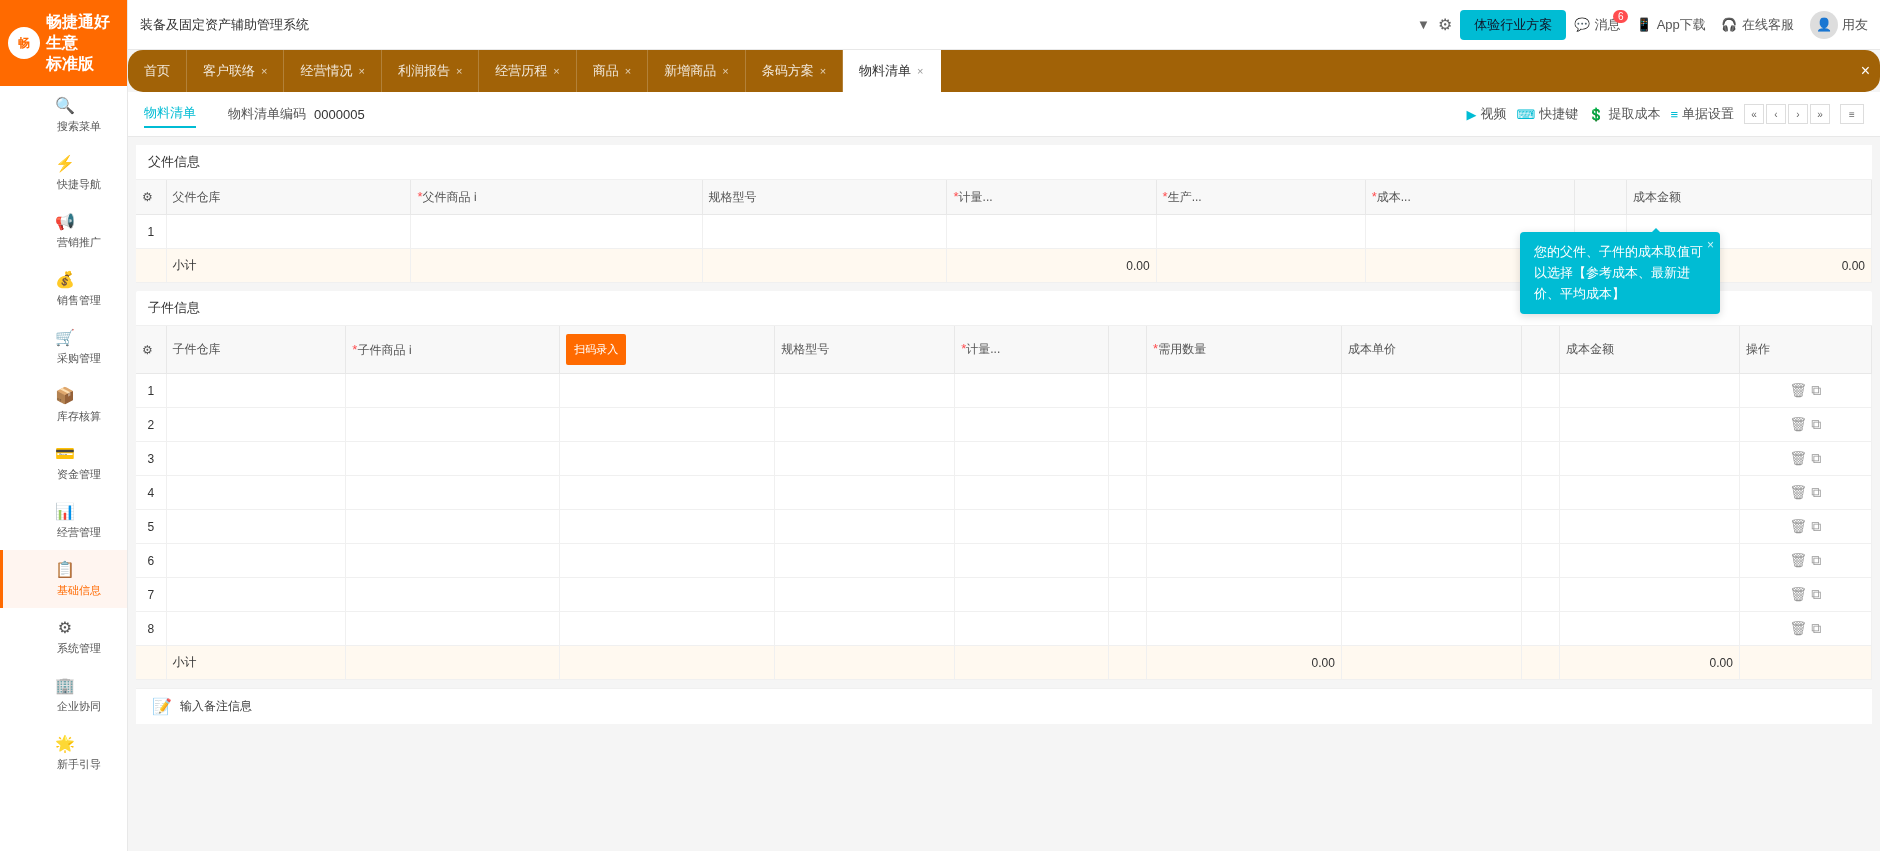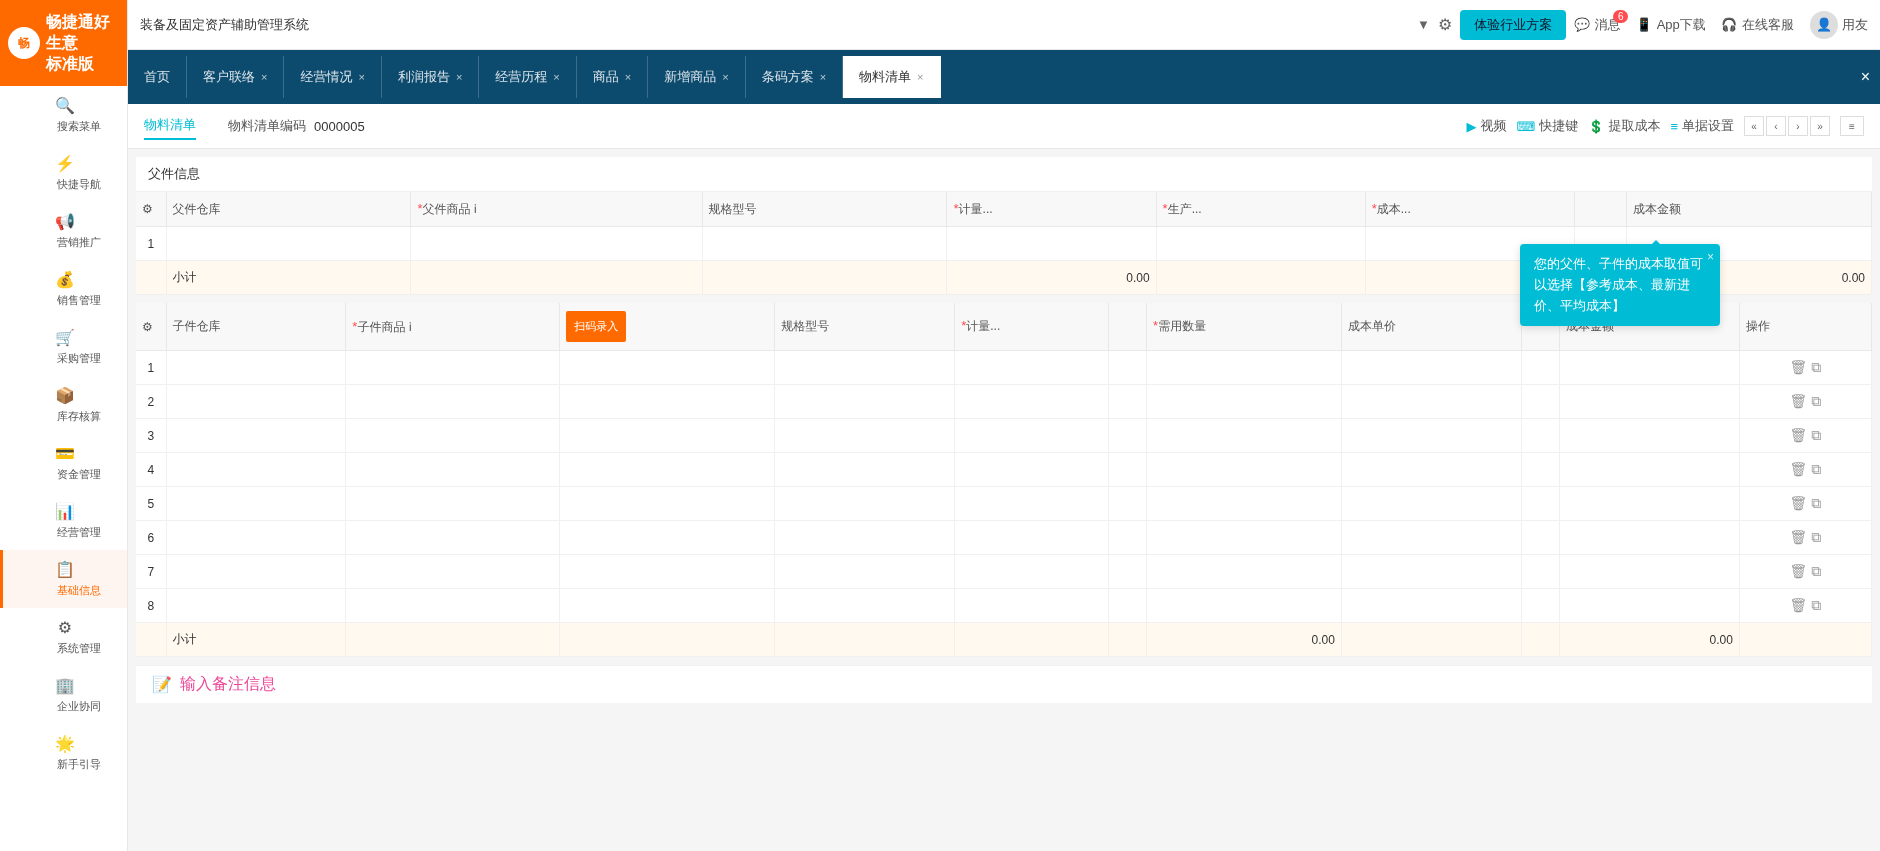--- a/index.html
+++ b/index.html
@@ -24,21 +24,21 @@
     .topbar-system-name { color: #333; font-size: 13px; flex: 1; }
     .topbar-dropdown { display: flex; align-items: center; gap: 4px; cursor: pointer; color: #666; }
     .topbar-settings { cursor: pointer; color: #666; font-size: 16px; }
     .topbar-trial-btn { background: #00bcd4; color: #0f172a; border: none; padding: 6px 14px; border-radius: 4px; cursor: pointer; font-size: 13px; }
     .topbar-right { display: flex; align-items: center; gap: 16px; margin-left: auto; }
     .topbar-right-item { display: flex; align-items: center; gap: 4px; cursor: pointer; color: #555; font-size: 13px; position: relative; }
     .badge { background: #ff4d4f; color: #fff; border-radius: 10px; font-size: 10px; padding: 1px 5px; position: absolute; top: -6px; right: -8px; }
     .topbar-avatar { width: 28px; height: 28px; background: #ddd; border-radius: 50%; display: flex; align-items: center; justify-content: center; color: #555; }
 
     
-    .nav-tabs { background: #0c4a6e; display: flex; align-items: center; height: 54px; overflow-x: auto; flex-shrink: 0; }
+    .nav-tabs { background: #a16207; display: flex; align-items: center; height: 42px; overflow-x: auto; flex-shrink: 0; border-radius: 15px; }
     .nav-tabs::-webkit-scrollbar { display: none; }
     .nav-tab { padding: 0 16px; height: 42px; display: flex; align-items: center; gap: 6px; cursor: pointer; color: rgba(255,255,255,0.85); white-space: nowrap; font-size: 13px; border-right: 1px solid rgba(255,255,255,0.2); }
     .nav-tab.active { background: #fff; color: #333; }
     .nav-tab-close { font-size: 11px; color: rgba(255,255,255,0.7); }
     .nav-tab.active .nav-tab-close { color: #999; }
     .nav-close-all { margin-left: auto; padding: 0 10px; color: #fff; cursor: pointer; font-size: 16px; }
 
     
     .content { flex: 1; overflow-y: auto; background: #f5f5f5; padding: 0; display: flex; flex-direction: column; }
 
@@ -76,21 +76,21 @@
     .action-icon { cursor: pointer; color: #999; font-size: 14px; }
 
     
     .tooltip-box { position: absolute; top: 140px; right: 160px; background: #00bcd4; color: #fff; padding: 10px 14px; border-radius: 4px; font-size: 12px; max-width: 200px; line-height: 1.6; z-index: 100; box-shadow: 0 2px 8px rgba(0,0,0,0.15); }
     .tooltip-box::before { content: ''; position: absolute; top: -8px; right: 60px; border: 4px solid transparent; border-bottom-color: #00bcd4; }
     .tooltip-close { position: absolute; top: 4px; right: 6px; cursor: pointer; font-size: 12px; opacity: 0.8; }
 
     
     .bottom-note { background: #fff; padding: 8px 16px; display: flex; align-items: center; gap: 8px; border-top: 1px solid #f0f0f0; margin: 0 8px; }
     .bottom-note-icon { color: #00bcd4; font-size: 16px; }
-    .bottom-note-text { color: #ec4899; font-size: 16px; }
+    .bottom-note-text { color: #404040; font-size: 12px; }
 
     
     .content-inner { position: relative; flex: 1; }
   </style>
 </head>
 <body>
 
 <div class="sidebar">
   <div class="sidebar-header">
     <div class="sidebar-logo-icon">畅</div>
@@ -291,20 +291,21 @@
               <td></td>
               <td></td>
               <td></td>
               <td class="col-align-right">0.00</td>
             </tr>
           </tbody>
         </table>
       </div>
 
       <div class="section" style="margin-top:8px;">
+        <div class="section-header">子件信息</div>
         <table class="data-table">
           <thead>
             <tr>
               <th class="th-settings">⚙</th>
               <th>子件仓库</th>
               <th><span class="required-star">*</span>子件商品 ℹ</th>
               <th><button class="scan-btn">扫码录入</button></th>
               <th>规格型号</th>
               <th><span class="required-star">*</span>计量...</th>
               <th></th>

